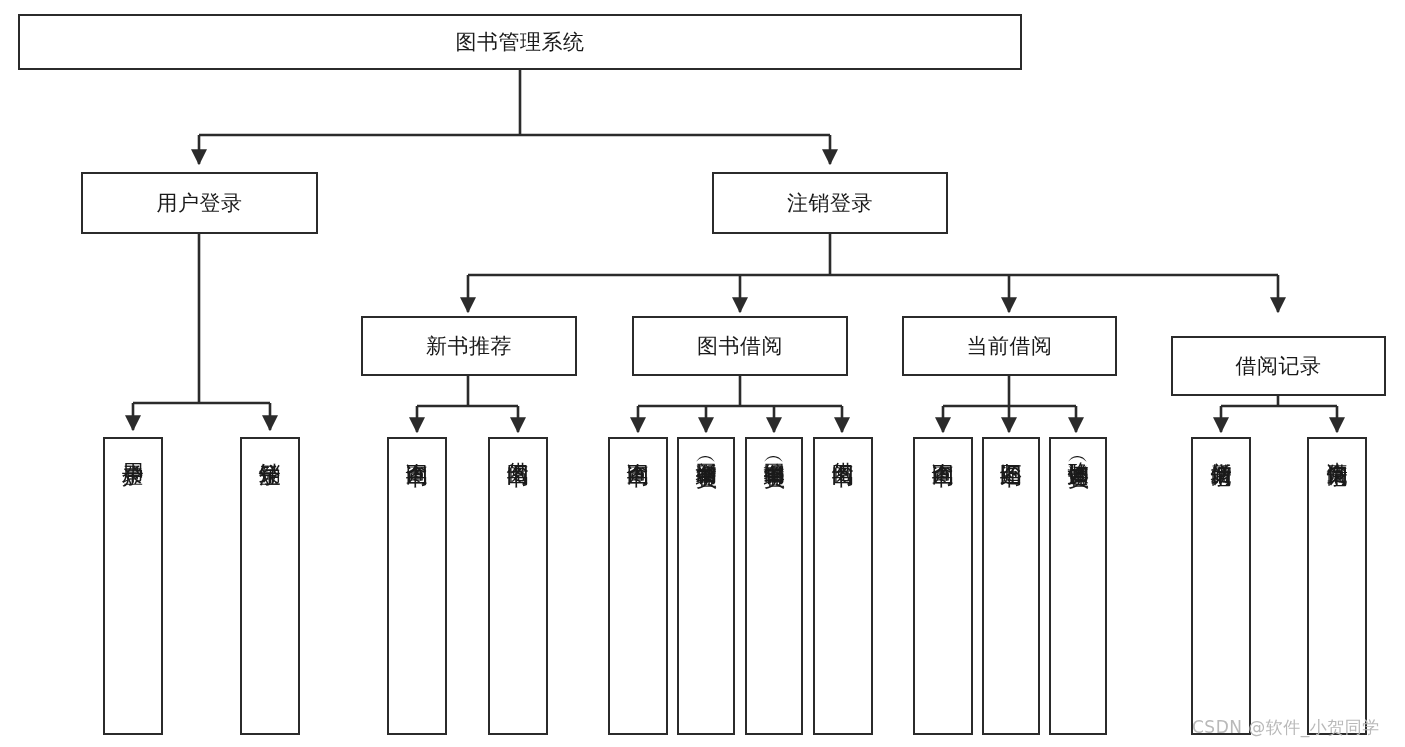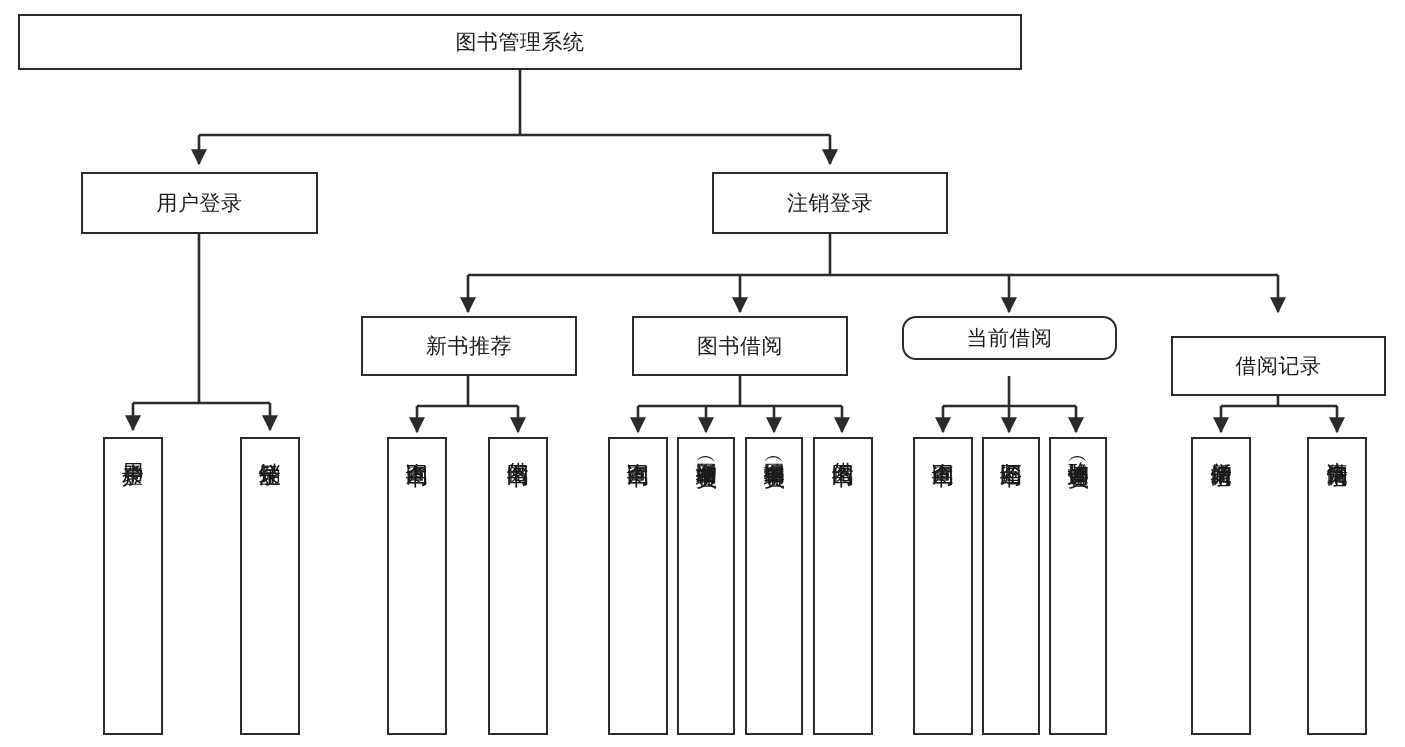--- a/index.html
+++ b/index.html
@@ -138,21 +138,21 @@
   </div>
 
   <div class="node horizontal" style="left:632px; top:316px; width:216px; height:60px;">
     <span class="node-label">图书借阅</span>
   </div>
 
   <div class="node horizontal" style="left:361px; top:316px; width:216px; height:60px;">
     <span class="node-label">新书推荐</span>
   </div>
 
-  <div class="node horizontal" style="left:902px; top:316px; width:215px; height:44px;border-radius:14px;">
+  <div class="node horizontal" style="left:902px; top:316px; width:215px; height:60px;">
     <span class="node-label">当前借阅</span>
   </div>
 
   <div class="node horizontal" style="left:1171px; top:316px; width:215px; height:60px;margin-top:20px;">
     <span class="node-label">借阅记录</span>
   </div>
 
   <div class="node vertical" style="left:103px; top:437px; width:60px; height:298px;">
     <span class="node-label">用户登录</span>
   </div>
@@ -198,14 +198,15 @@
   </div>
 
   <div class="node vertical tight" style="left:1191px; top:437px; width:60px; height:298px;">
     <span class="node-label">新增借阅记录</span>
   </div>
 
   <div class="node vertical tight" style="left:1307px; top:437px; width:60px; height:298px;">
     <span class="node-label">查询借阅记录</span>
   </div>
 
+  <div class="watermark" style="left:1192px; top:716px;">CSDN @软件_小贺同学</div>
 
 </div>
 
 </body></html>

